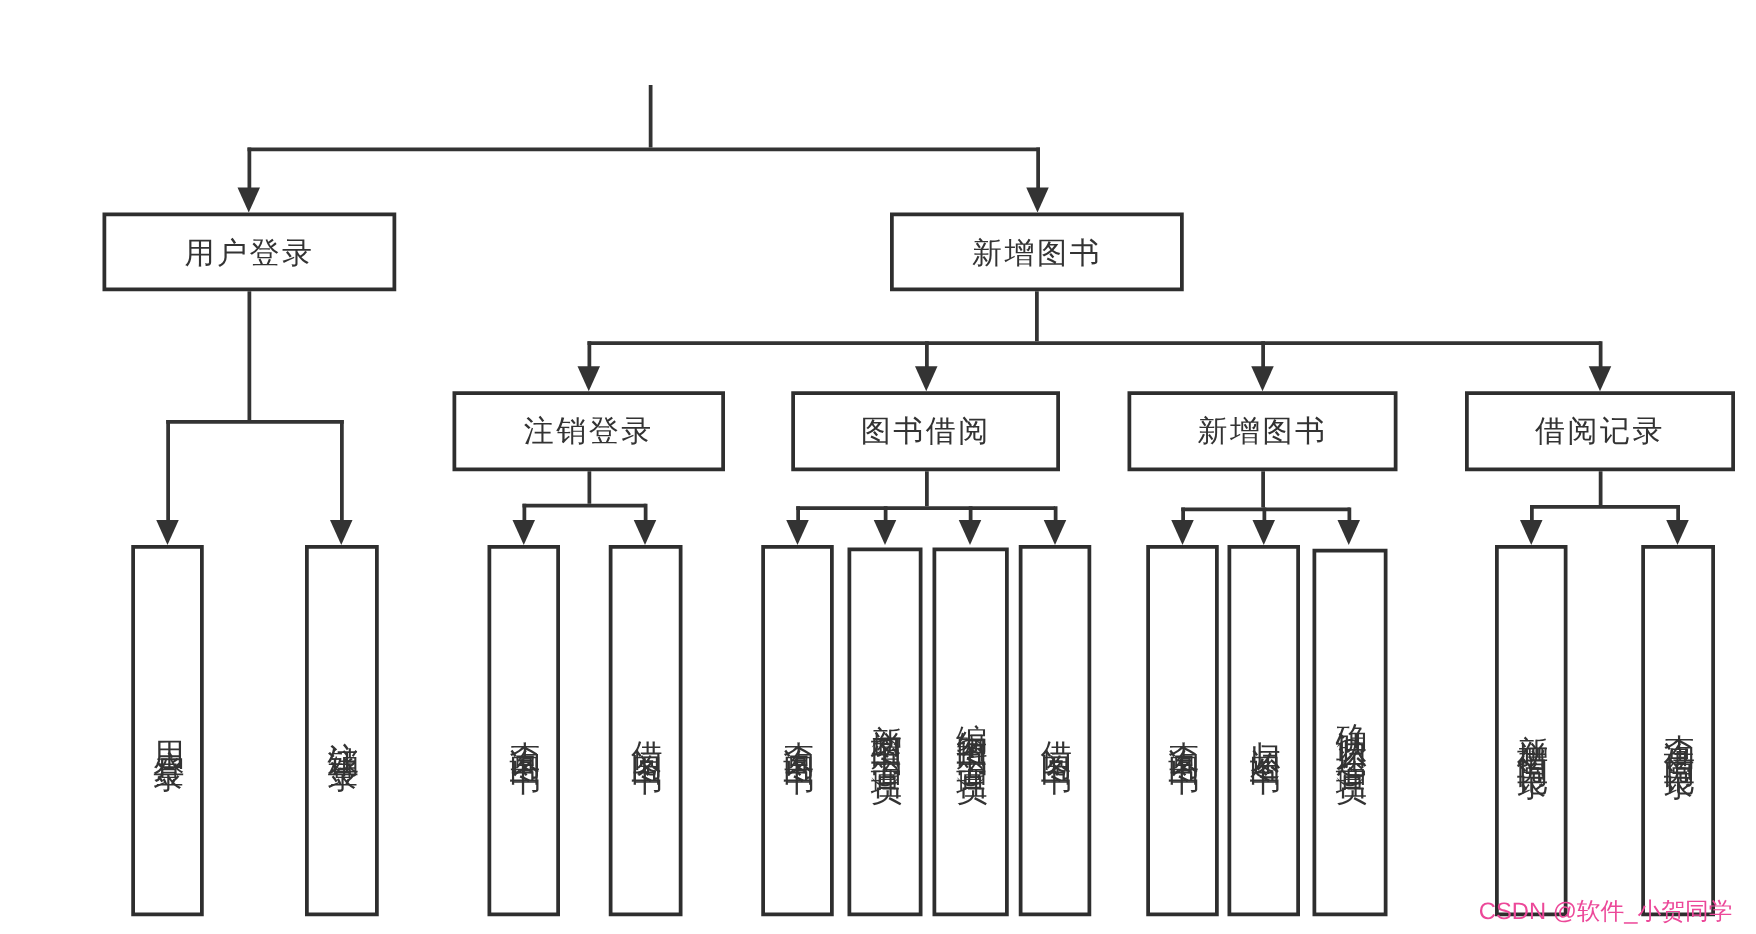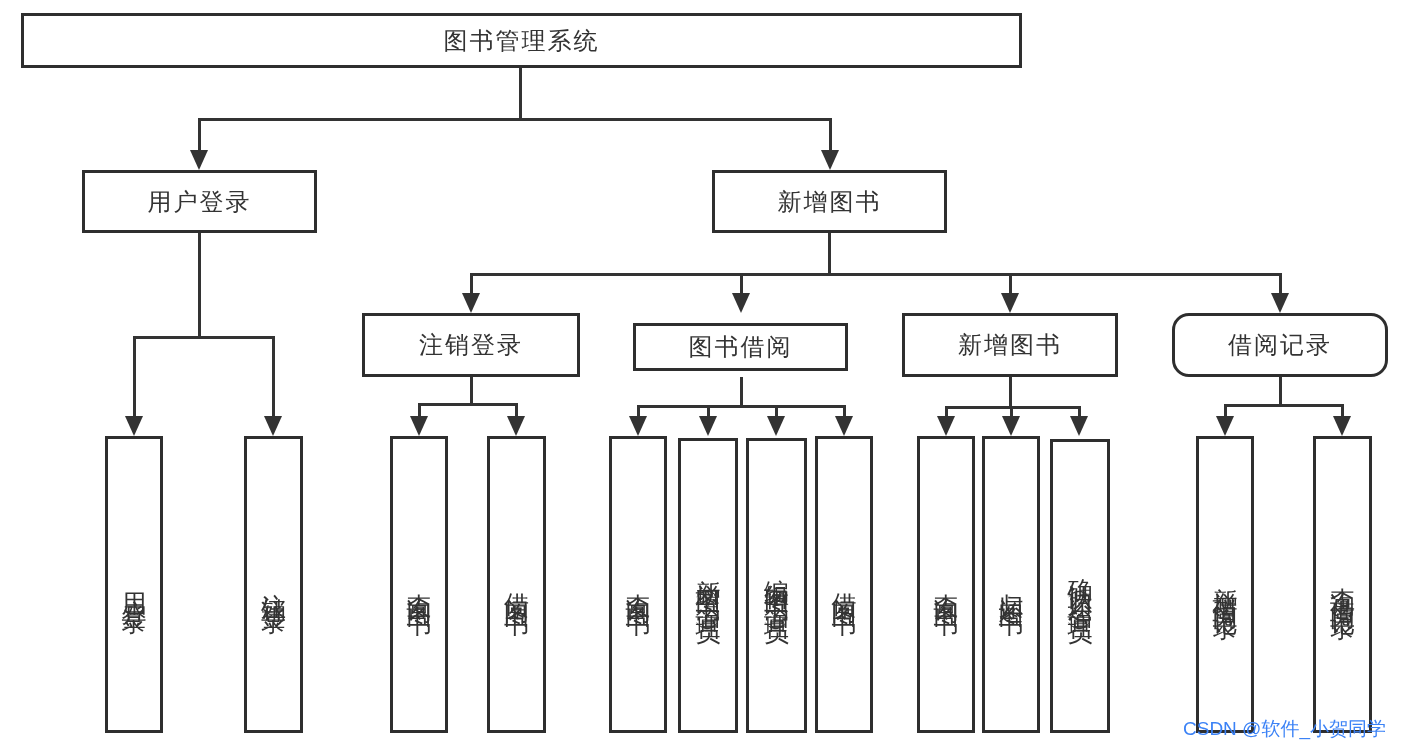--- a/index.html
+++ b/index.html
@@ -33,31 +33,30 @@
   .hl{position:absolute;height:3px;background:#333333;}
   .ar{
     position:absolute;width:0;height:0;
     border-left:9px solid transparent;
     border-right:9px solid transparent;
     border-top:20px solid #333333;
   }
   .watermark{
     position:absolute;
     font-size:19px;
-    color:#3b82f6;
+    color:#ec4899;
     z-index:5;
     white-space:nowrap;
   }
 </style>
 </head>
 <body>
 
 <div class="canvas">
 
-  <div class="box hlabel" style="left:21px;top:13px;width:1001px;height:55px;">图书管理系统</div>
 
   <div class="vl" style="left:519px;top:68px;height:50px;"></div>
   <div class="hl" style="left:198px;top:118px;width:634px;"></div>
   <div class="vl" style="left:198px;top:118px;height:34px;"></div>
   <div class="ar" style="left:190px;top:150px;"></div>
   <div class="vl" style="left:829px;top:118px;height:34px;"></div>
   <div class="ar" style="left:821px;top:150px;"></div>
 
   <div class="box hlabel" style="left:82px;top:170px;width:235px;height:63px;">用户登录</div>
   <div class="box hlabel" style="left:712px;top:170px;width:235px;height:63px;">新增图书</div>
@@ -74,23 +73,23 @@
   <div class="vl" style="left:470px;top:273px;height:22px;"></div>
   <div class="ar" style="left:462px;top:293px;"></div>
   <div class="vl" style="left:740px;top:273px;height:22px;"></div>
   <div class="ar" style="left:732px;top:293px;"></div>
   <div class="vl" style="left:1009px;top:273px;height:22px;"></div>
   <div class="ar" style="left:1001px;top:293px;"></div>
   <div class="vl" style="left:1279px;top:273px;height:22px;"></div>
   <div class="ar" style="left:1271px;top:293px;"></div>
 
   <div class="box hlabel" style="left:362px;top:313px;width:218px;height:64px;">注销登录</div>
-  <div class="box hlabel" style="left:633px;top:323px;width:215px;height:48px;">图书借阅</div>
+  <div class="box hlabel" style="left:633px;top:313px;width:215px;height:64px;">图书借阅</div>
   <div class="box hlabel" style="left:902px;top:313px;width:216px;height:64px;">新增图书</div>
-  <div class="box hlabel" style="left:1172px;top:313px;width:216px;height:64px;border-radius:17px;">借阅记录</div>
+  <div class="box hlabel" style="left:1172px;top:313px;width:216px;height:64px;">借阅记录</div>
 
   <div class="vl" style="left:470px;top:377px;height:26px;"></div>
   <div class="hl" style="left:418px;top:403px;width:99px;"></div>
   <div class="vl" style="left:418px;top:403px;height:18px;"></div>
   <div class="ar" style="left:410px;top:416px;"></div>
   <div class="vl" style="left:515px;top:403px;height:18px;"></div>
   <div class="ar" style="left:507px;top:416px;"></div>
 
   <div class="vl" style="left:740px;top:377px;height:28px;"></div>
   <div class="hl" style="left:637px;top:405px;width:207px;"></div>

